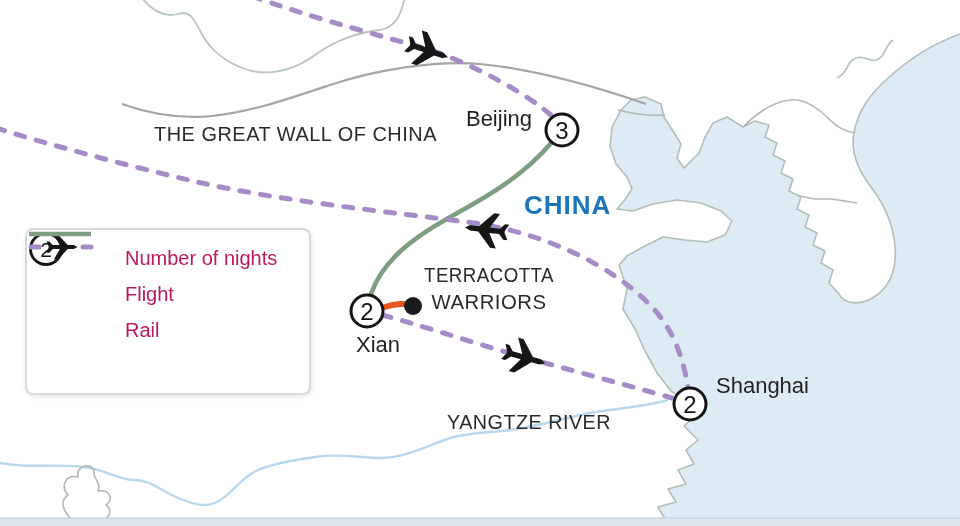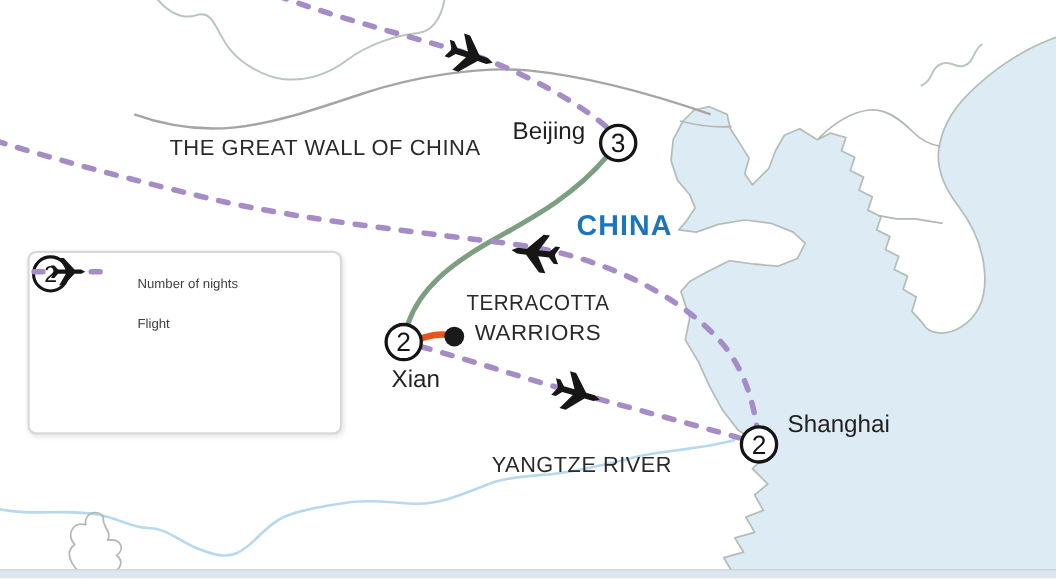--- a/index.html
+++ b/index.html
@@ -30,21 +30,21 @@
   .caps-label{font-size:20px;fill:#2a2a2a;letter-spacing:.5px;}
   .china-label{font-size:26px;font-weight:bold;fill:#1b75bc;letter-spacing:1px;}
   
   .legend{
     position:absolute;left:25px;top:228px;width:286px;height:167px;box-sizing:border-box;
     background:#fff;border:2px solid #d9d9d9;border-radius:8px;
     box-shadow:1px 2px 5px rgba(0,0,0,.10);padding:10px 0 0 12px;
   }
   .legend-row{display:flex;align-items:center;height:36px;}
   .legend-icon{width:80px;display:flex;justify-content:center;align-items:center;}
-  .legend-label{font-size:12px;color:#404040;margin-left:6px;white-space:nowrap;}
+  .legend-label{font-size:20px;color:#be185d;margin-left:6px;white-space:nowrap;}
 </style>
 </head>
 <body>
 
 <div class="stage">
 
   <svg width="960" height="526" viewBox="0 0 960 526">
     <defs>
       <path id="plane" d="M 22,0 L 17,-2.6 L 9,-2.6 L -4,-16.5 L -9.5,-16.5 L -1.5,-2.6 L -11,-2.6 L -15.5,-7.5 L -19.5,-7.5 L -16,-0.9 L -16,0.9 L -19.5,7.5 L -15.5,7.5 L -11,2.6 L -1.5,2.6 L -9.5,16.5 L -4,16.5 L 9,2.6 L 17,2.6 Z"></path>
     </defs>
@@ -123,15 +123,23 @@
     <div class="legend-row">
       <span class="legend-icon">
         <svg width="68" height="34" viewBox="0 0 68 34">
           <line x1="4" y1="17" x2="12" y2="17" stroke="#a58cc6" stroke-width="5" stroke-linecap="round"></line>
           <line x1="56" y1="17" x2="64" y2="17" stroke="#a58cc6" stroke-width="5" stroke-linecap="round"></line>
           <path fill="#161616" transform="translate(34,17) scale(0.75)" d="M 22,0 L 17,-2.6 L 9,-2.6 L -4,-16.5 L -9.5,-16.5 L -1.5,-2.6 L -11,-2.6 L -15.5,-7.5 L -19.5,-7.5 L -16,-0.9 L -16,0.9 L -19.5,7.5 L -15.5,7.5 L -11,2.6 L -1.5,2.6 L -9.5,16.5 L -4,16.5 L 9,2.6 L 17,2.6 Z"></path>
         </svg>
       </span>
       <span class="legend-label">Flight</span>
     </div>
+    <div class="legend-row">
+      <span class="legend-icon">
+        <svg width="66" height="8" viewBox="0 0 66 8">
+          <line x1="2" y1="4" x2="64" y2="4" stroke="#7d9e80" stroke-width="4.5"></line>
+        </svg>
+      </span>
+      <span class="legend-label">Rail</span>
+    </div>
   </div>
 
 </div>
 
 </body></html>

